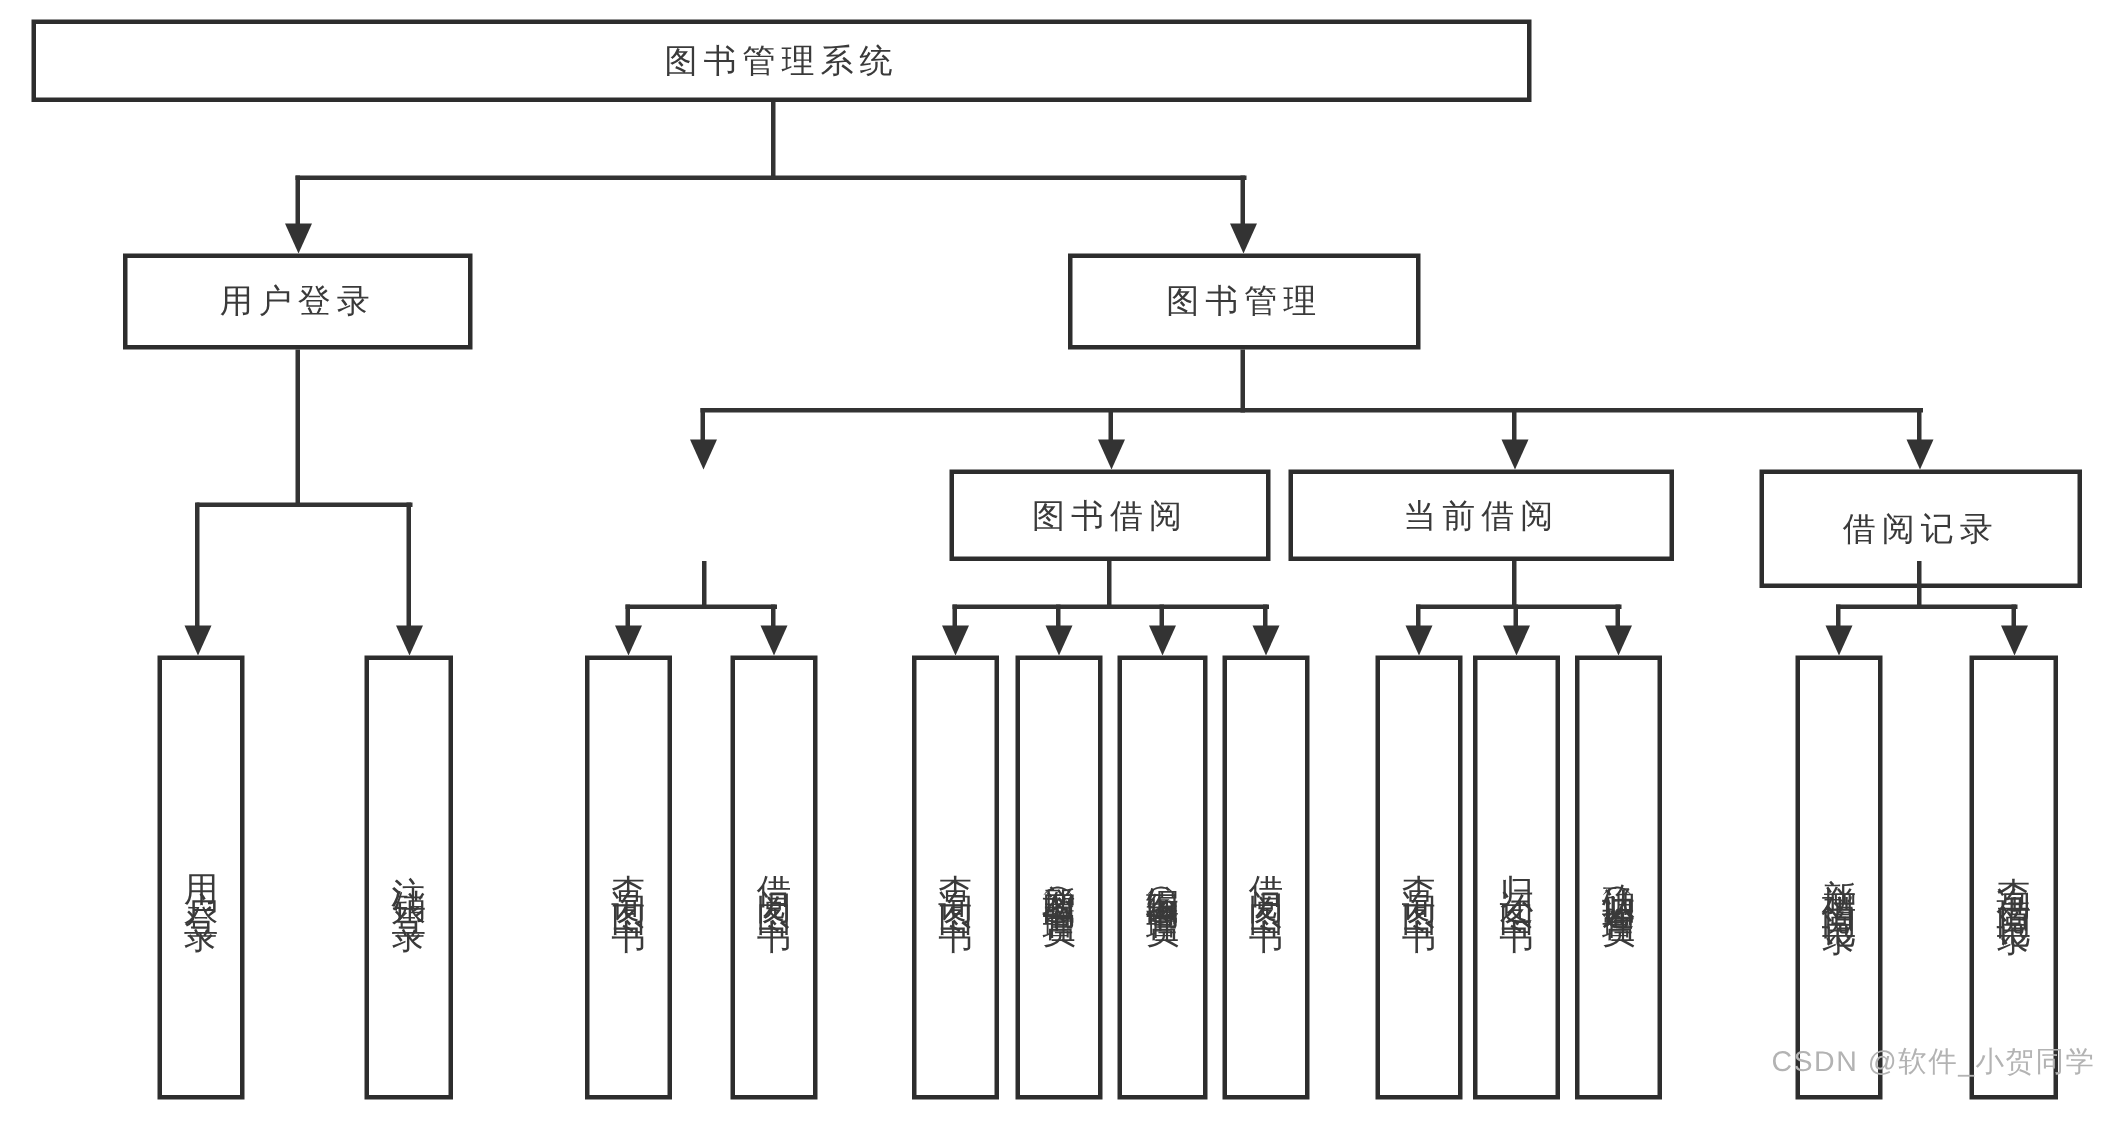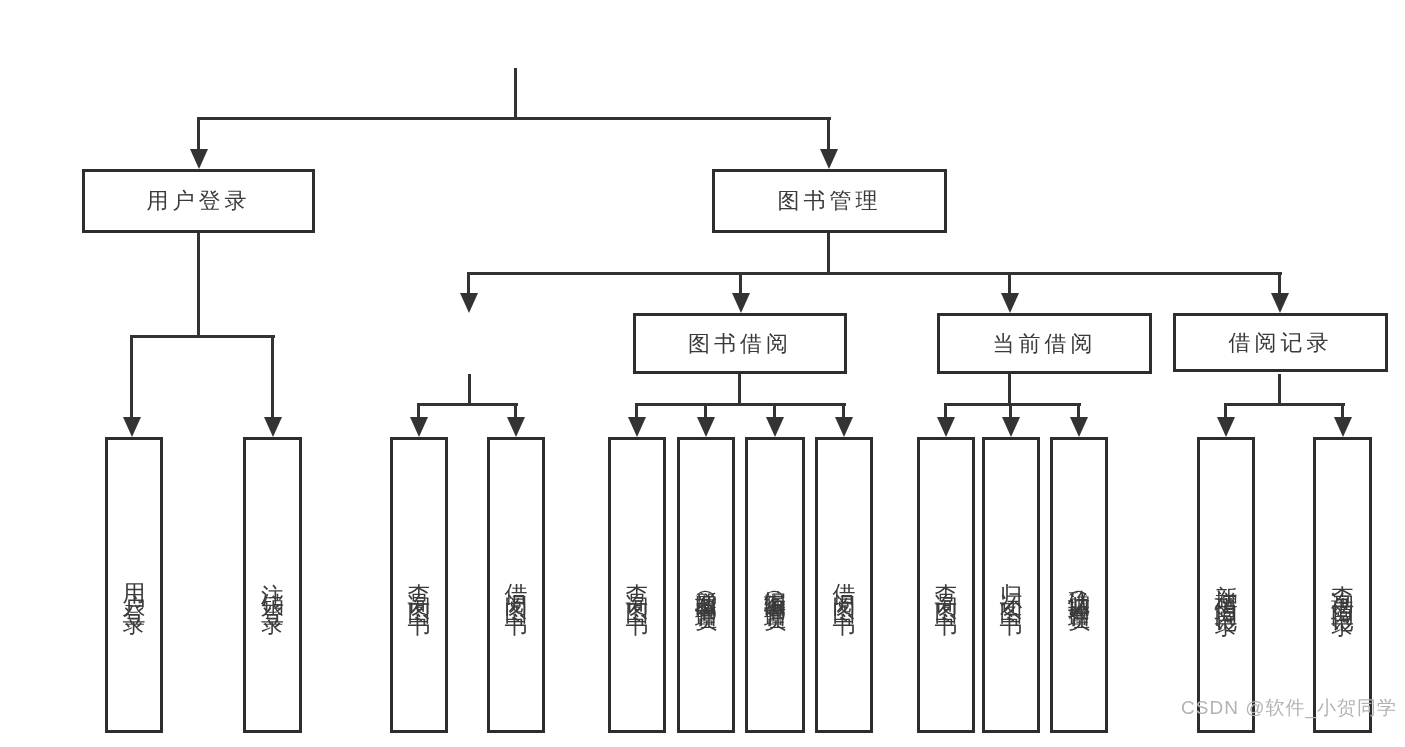--- a/index.html
+++ b/index.html
@@ -33,20 +33,21 @@
   .watermark {
     position:absolute; top:695px; right:8px;
     color:#b3b3b3; font-size:19px; letter-spacing:1px; white-space:nowrap;
   }
 </style>
 </head>
 <body>
 
 <div class="canvas">
 
+  <div class="box hbox" style="left:21px; top:13px; width:1000px; height:55px;">图书管理系统</div>
 
   <div class="vline" style="left:514px; top:68px; height:50px;"></div>
   <div class="hline" style="left:197px; top:117px; width:634px;"></div>
   <div class="arrow" style="left:190px; top:117px; height:52px;">
       <div class="stem"></div>
       <div class="head"></div>
     </div>
   <div class="arrow" style="left:820px; top:117px; height:52px;">
       <div class="stem"></div>
       <div class="head"></div>
@@ -79,22 +80,22 @@
   <div class="arrow" style="left:1001px; top:272px; height:41px;">
       <div class="stem"></div>
       <div class="head"></div>
     </div>
   <div class="arrow" style="left:1271px; top:272px; height:41px;">
       <div class="stem"></div>
       <div class="head"></div>
     </div>
 
   <div class="box hbox" style="left:633px; top:313px; width:214px; height:61px;">图书借阅</div>
-  <div class="box hbox" style="left:937px; top:313px; width:215px; height:61px;">当前借阅</div>
-  <div class="box hbox" style="left:1173px; top:313px; width:215px; height:59px;">借阅记录</div>
+  <div class="box hbox" style="left:859px; top:313px; width:257px; height:61px;">当前借阅</div>
+  <div class="box hbox" style="left:1173px; top:313px; width:215px; height:79px;">借阅记录</div>
 
   <div class="vline" style="left:468px; top:374px; height:32px;"></div>
   <div class="hline" style="left:417px; top:403px; width:101px;"></div>
   <div class="arrow" style="left:410px; top:403px; height:34px;">
       <div class="stem"></div>
       <div class="head"></div>
     </div>
   <div class="arrow" style="left:507px; top:403px; height:34px;">
       <div class="stem"></div>
       <div class="head"></div>

